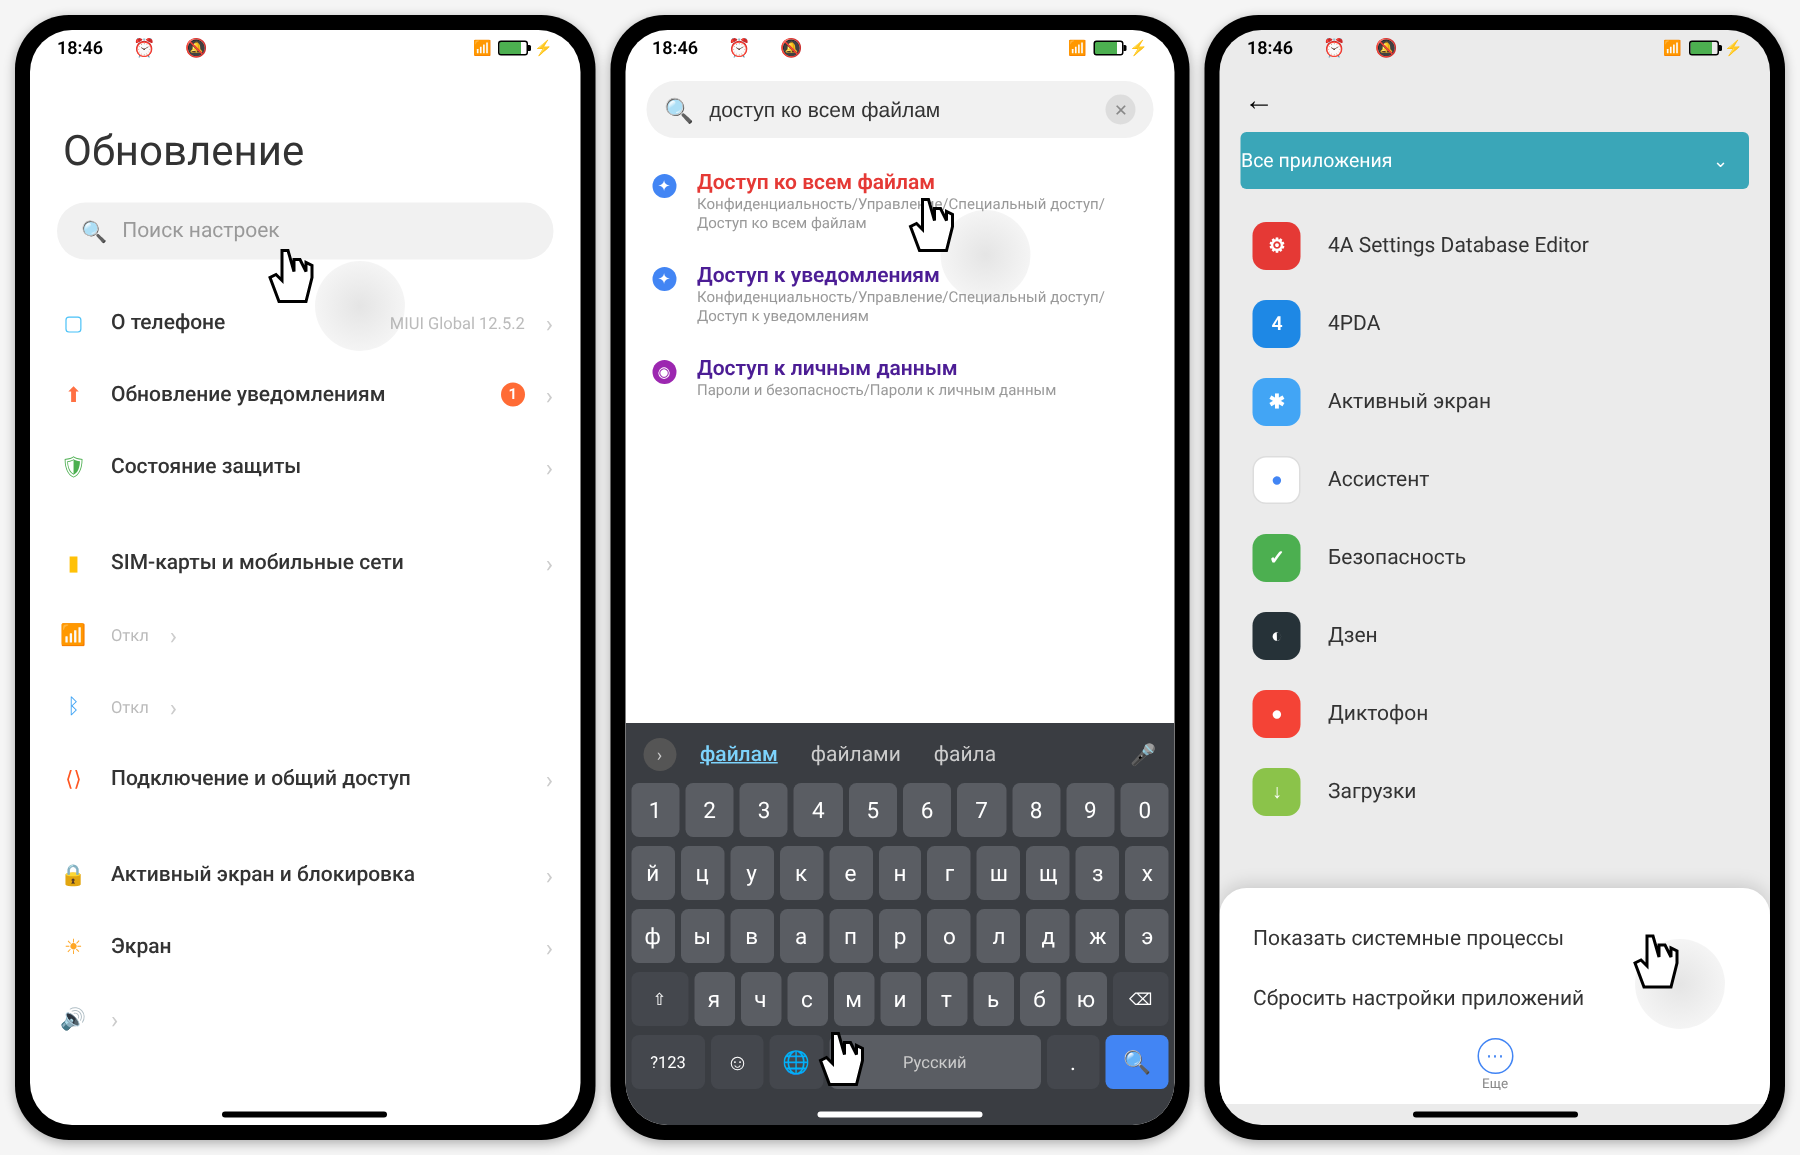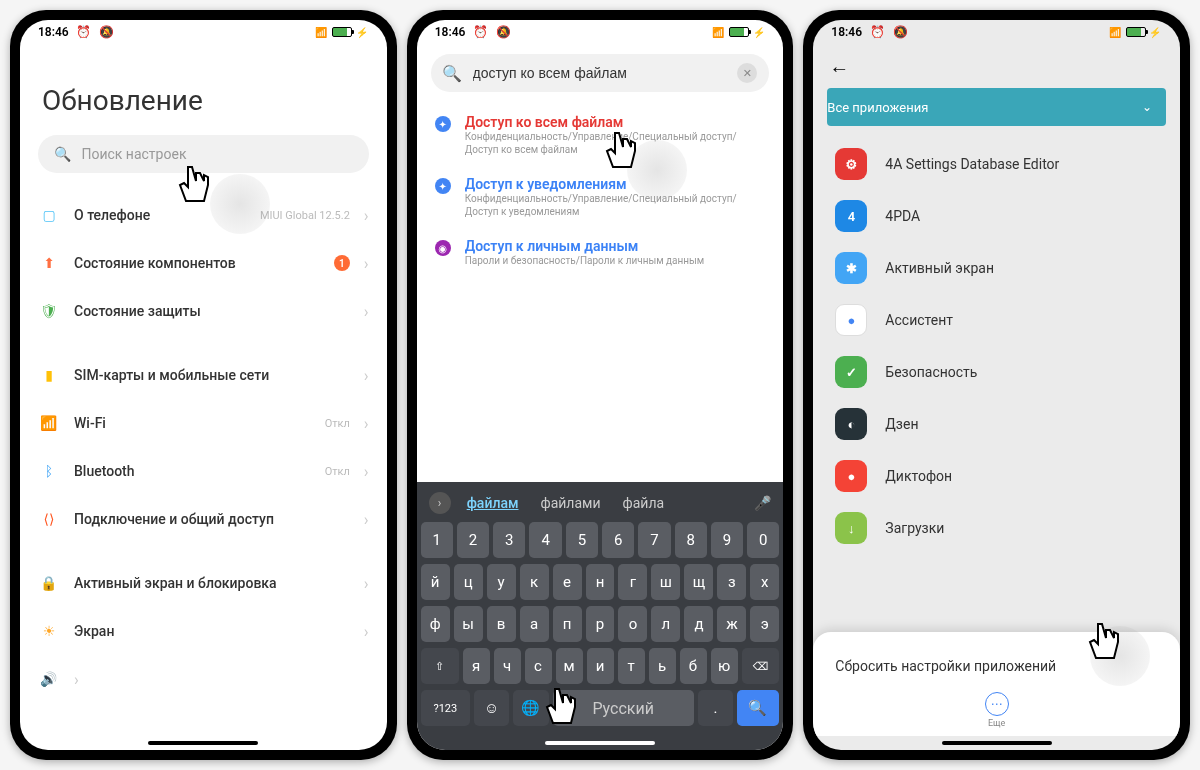--- a/index.html
+++ b/index.html
@@ -34,21 +34,21 @@
     height: 24px;
     display: flex;
     align-items: center;
     justify-content: space-between;
     padding: 0 18px;
     font-size: 12px;
     font-weight: 600;
     color: #000;
     flex-shrink: 0;
   }
-  .status-left { display: flex; align-items: center; gap: 8px; }
+  .status-left { display: flex; align-items: center; gap: 20px; }
   .status-right { display: flex; align-items: center; gap: 4px; font-size: 10px; }
   .status-right .battery {
     width: 20px; height: 10px; border: 1px solid #000; border-radius: 2px; position: relative;
     background: linear-gradient(to right, #4caf50 80%, transparent 80%);
   }
   .status-right .battery::after {
     content: ''; position: absolute; right: -3px; top: 2px; width: 2px; height: 4px; background: #000; border-radius: 0 1px 1px 0;
   }
   .content { flex: 1; overflow: hidden; position: relative; }
   
@@ -105,21 +105,21 @@
   .search-input-wrap .clear { width: 20px; height: 20px; border-radius: 50%; background: #ddd; color: #888; display: flex; align-items: center; justify-content: center; font-size: 11px; }
   .search-results { padding: 4px 0; }
   .search-result {
     display: flex;
     gap: 14px;
     padding: 10px 18px;
     align-items: flex-start;
   }
   .search-result .res-icon { width: 16px; height: 16px; border-radius: 50%; flex-shrink: 0; margin-top: 2px; display: flex; align-items: center; justify-content: center; font-size: 10px; color: #fff; }
   .search-result .res-body { flex: 1; }
-  .search-result .res-title { font-size: 14px; font-weight: 600; color: #3b82f6; }
+  .search-result .res-title { font-size: 14px; font-weight: 600; color: #4c1d95; }
   .search-result .res-title.highlight { color: #e53935; }
   .search-result .res-sub { font-size: 10px; color: #999; line-height: 1.3; }
   
   .keyboard {
     background: #3a3d42;
     padding: 6px 4px 4px;
     flex-shrink: 0;
   }
   .kb-suggest {
     display: flex;
@@ -132,21 +132,21 @@
   .kb-suggest .sug-arrow { width: 22px; height: 22px; border-radius: 50%; background: #555; display: flex; align-items: center; justify-content: center; font-size: 12px; }
   .kb-suggest .sug { padding: 2px 6px; }
   .kb-suggest .sug.primary { text-decoration: underline; font-weight: 500; color: #7dd3fc; }
   .kb-suggest .mic { margin-left: auto; font-size: 14px; }
   .kb-row { display: flex; gap: 4px; margin-bottom: 6px; justify-content: center; }
   .kb-key {
     flex: 1; height: 36px; background: #5a5d63; border-radius: 5px; display: flex; align-items: center; justify-content: center;
     color: #fff; font-size: 15px; min-width: 0;
   }
   .kb-key.dark { background: #44474d; }
-  .kb-key.space { flex: 4; font-size: 16px; color: #ccc; }
+  .kb-key.space { flex: 4; font-size: 11px; color: #ccc; }
   .kb-key.search { background: #4285f4; flex: 1.2; }
   .kb-key.wide { flex: 1.4; font-size: 11px; }
   
   
   .screen3 { background: #ebebeb; }
   .back-row { height: 44px; display: flex; align-items: center; padding: 0 16px; }
   .app-title { font-size: 24px; font-weight: 400; padding: 12px 22px 16px; color: #333; }
   .filter-bar {
     margin: 0 14px 10px;
     background: #3aa6b8;
@@ -245,48 +245,46 @@
         <div class="settings-item">
           <span class="icon-box" style="color:#4fc3f7">▢</span>
           <span class="label">О телефоне</span>
           <span class="tail">
               <span>MIUI Global 12.5.2</span>
             </span>
           <span class="chev">›</span>
         </div>
         <div class="settings-item">
           <span class="icon-box" style="color:#ff7043">⬆</span>
-          <span class="label">Состояние компонентов</span>
+          <span class="label">Обновление уведомлениям</span>
           <span class="badge-dot">1</span>
           <span class="chev">›</span>
         </div>
         <div class="settings-item">
           <span class="icon-box" style="color:#4caf50">🛡</span>
           <span class="label">Состояние защиты</span>
           <span class="chev">›</span>
         </div>
       </div>
       <div class="divider"></div>
       <div class="settings-list">
         <div class="settings-item">
           <span class="icon-box" style="color:#ffc107">▮</span>
           <span class="label">SIM-карты и мобильные сети</span>
           <span class="chev">›</span>
         </div>
         <div class="settings-item">
           <span class="icon-box" style="color:#29b6f6">📶</span>
-          <span class="label">Wi-Fi</span>
           <span class="tail">
               <span>Откл</span>
             </span>
           <span class="chev">›</span>
         </div>
         <div class="settings-item">
           <span class="icon-box" style="color:#42a5f5">ᛒ</span>
-          <span class="label">Bluetooth</span>
           <span class="tail">
               <span>Откл</span>
             </span>
           <span class="chev">›</span>
         </div>
         <div class="settings-item">
           <span class="icon-box" style="color:#ff5722">⟨⟩</span>
           <span class="label">Подключение и общий доступ</span>
           <span class="chev">›</span>
         </div>
@@ -496,20 +494,21 @@
           <div class="app-item">
             <div class="app-icon" style="background: rgb(244, 67, 54);">●</div>
             <span>Диктофон</span>
           </div>
           <div class="app-item">
             <div class="app-icon" style="background: rgb(139, 195, 74);">↓</div>
             <span>Загрузки</span>
           </div>
         </div>
       <div class="bottom-sheet">
+        <div class="sheet-item">Показать системные процессы</div>
         <div class="sheet-item">Сбросить настройки приложений</div>
         <div class="sheet-more">
           <div class="circ">⋯</div>
           <span>Еще</span>
         </div>
         <div class="watermark" style="bottom:50px; right:30px;"></div>
         <svg class="cursor-hand" style="bottom:60px; right:50px;" viewBox="0 0 50 60">
           <path d="M18 8 L18 28 L14 24 L10 26 L16 42 L34 42 L38 26 L38 18 L34 16 L34 22 L30 14 L26 14 L26 22 L22 8 Z" fill="#fff" stroke="#000" stroke-width="2"></path>
         </svg>
       </div>

